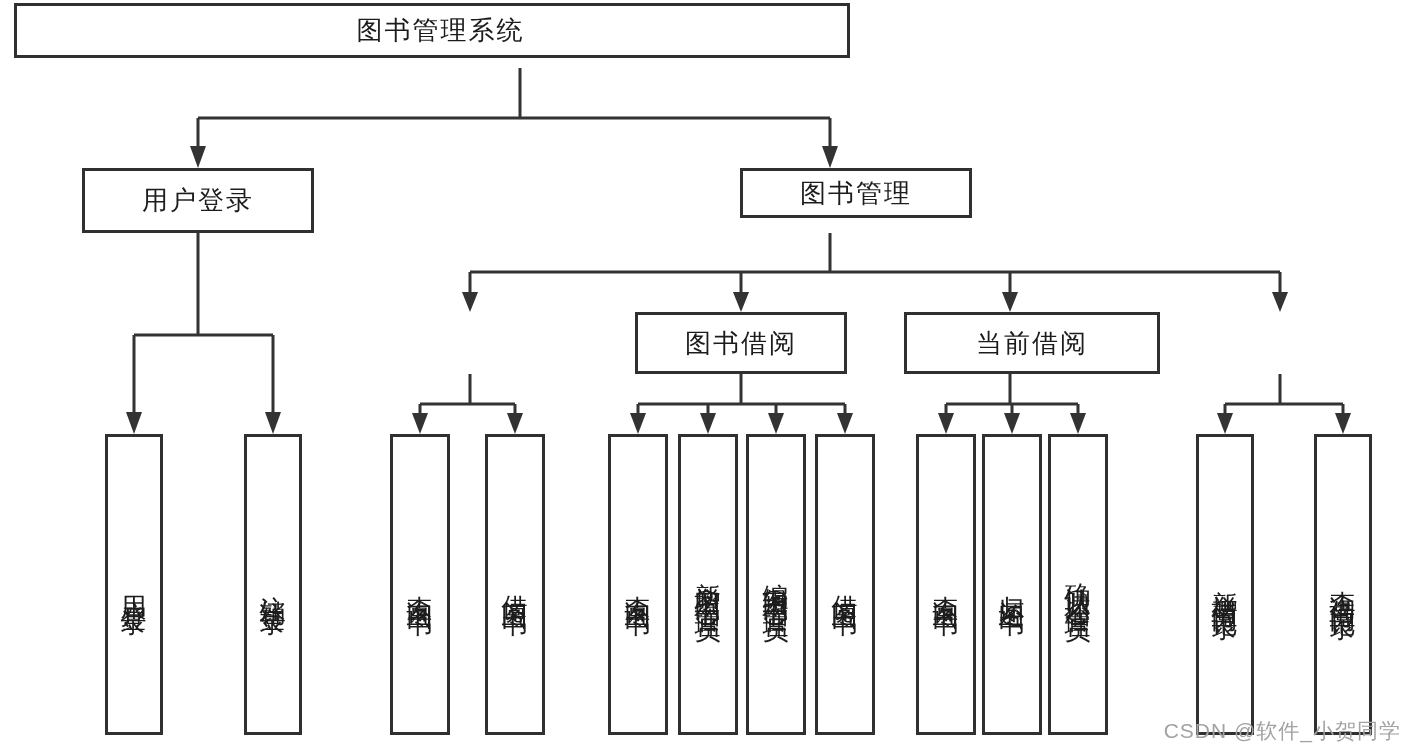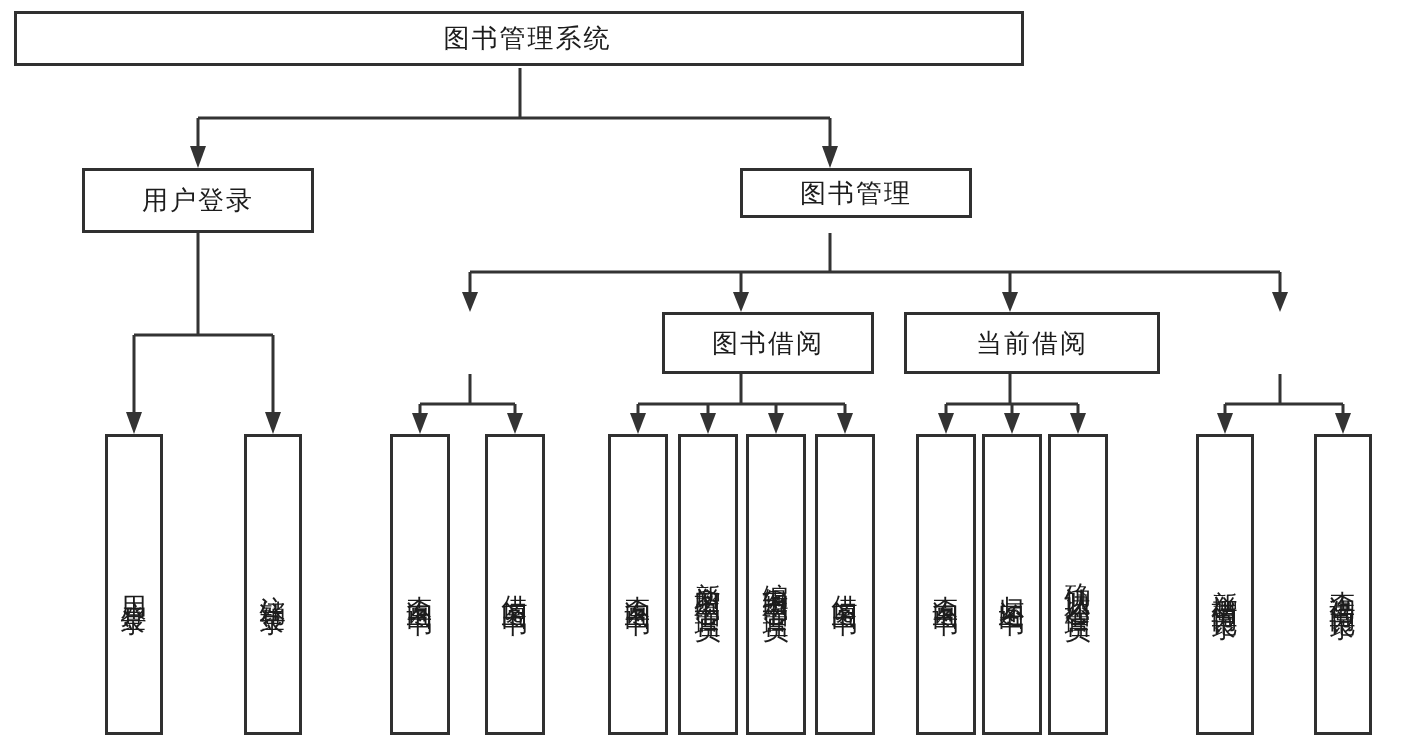--- a/index.html
+++ b/index.html
@@ -101,32 +101,32 @@
 
       <polygon points="938,413 954,413 946,434"></polygon>
       <polygon points="1004,413 1020,413 1012,434"></polygon>
       <polygon points="1070,413 1086,413 1078,434"></polygon>
 
       <polygon points="1217,413 1233,413 1225,434"></polygon>
       <polygon points="1335,413 1351,413 1343,434"></polygon>
     </g>
   </svg>
 
-  <div class="node hnode" style="left:14px; top:11px; width:1010px; height:55px;padding-left:17px;">
+  <div class="node hnode" style="left:14px; top:3px; width:836px; height:55px;padding-left:17px;">
     <span class="lbl">图书管理系统</span>
   </div>
 
   <div class="node hnode" style="left:82px; top:168px; width:232px; height:65px;">
     <span class="lbl">用户登录</span>
   </div>
   <div class="node hnode" style="left:740px; top:168px; width:232px; height:50px;align-items:center;">
     <span class="lbl">图书管理</span>
   </div>
 
-  <div class="node hnode" style="left:635px; top:312px; width:212px; height:62px;margin-left:27px;">
+  <div class="node hnode" style="left:635px; top:312px; width:212px; height:62px;">
     <span class="lbl">图书借阅</span>
   </div>
   <div class="node hnode" style="left:904px; top:312px; width:256px; height:62px;">
     <span class="lbl">当前借阅</span>
   </div>
 
   <div class="node vnode" style="left:105px; top:434px; width:58px; height:301px;">
     <span class="lbl">用户登录</span>
   </div>
   <div class="node vnode" style="left:244px; top:434px; width:58px; height:301px;">
@@ -163,14 +163,15 @@
     <span class="lbl">确认归还（管理员）</span>
   </div>
 
   <div class="node vnode" style="left:1196px; top:434px; width:58px; height:301px;">
     <span class="lbl">新增借阅记录</span>
   </div>
   <div class="node vnode" style="left:1314px; top:434px; width:58px; height:301px;">
     <span class="lbl">查询借阅记录</span>
   </div>
 
+  <div class="watermark">CSDN @软件_小贺同学</div>
 
 </div>
 
 </body></html>

